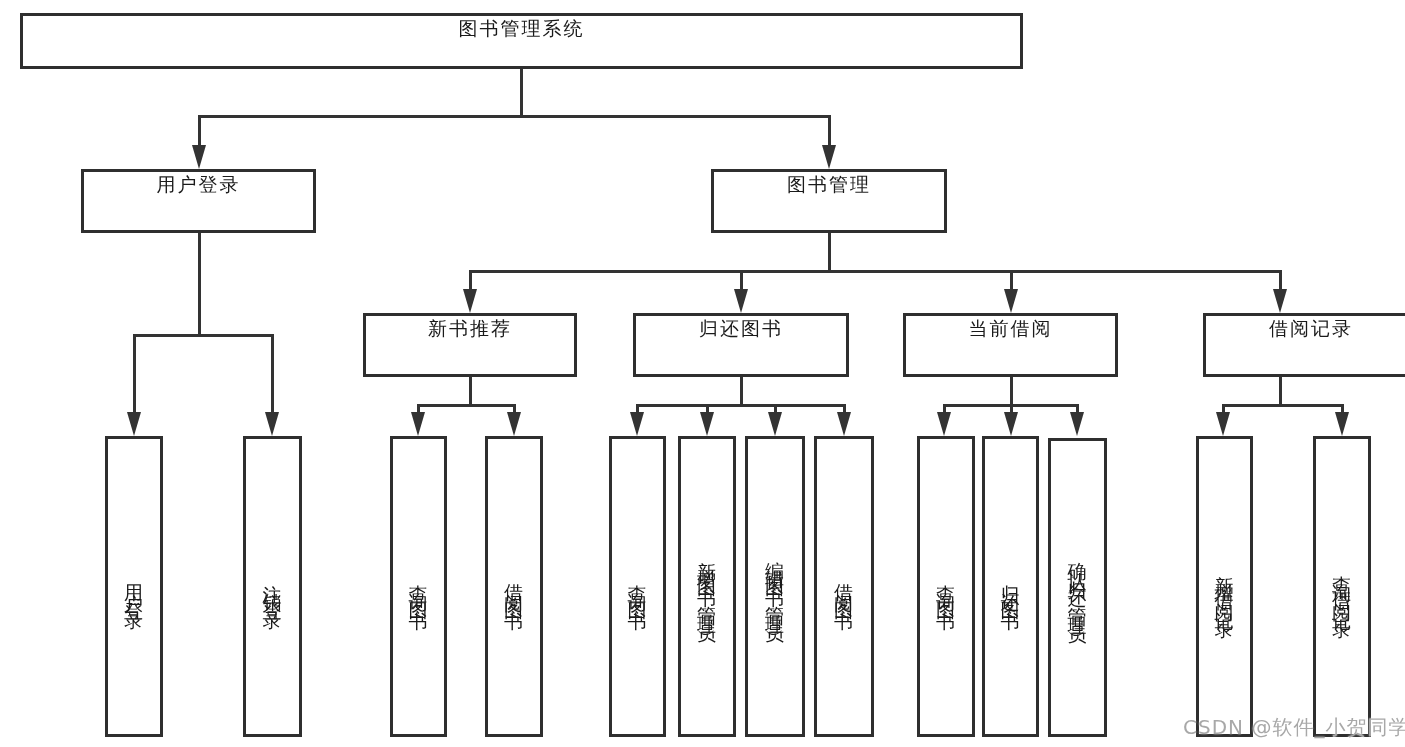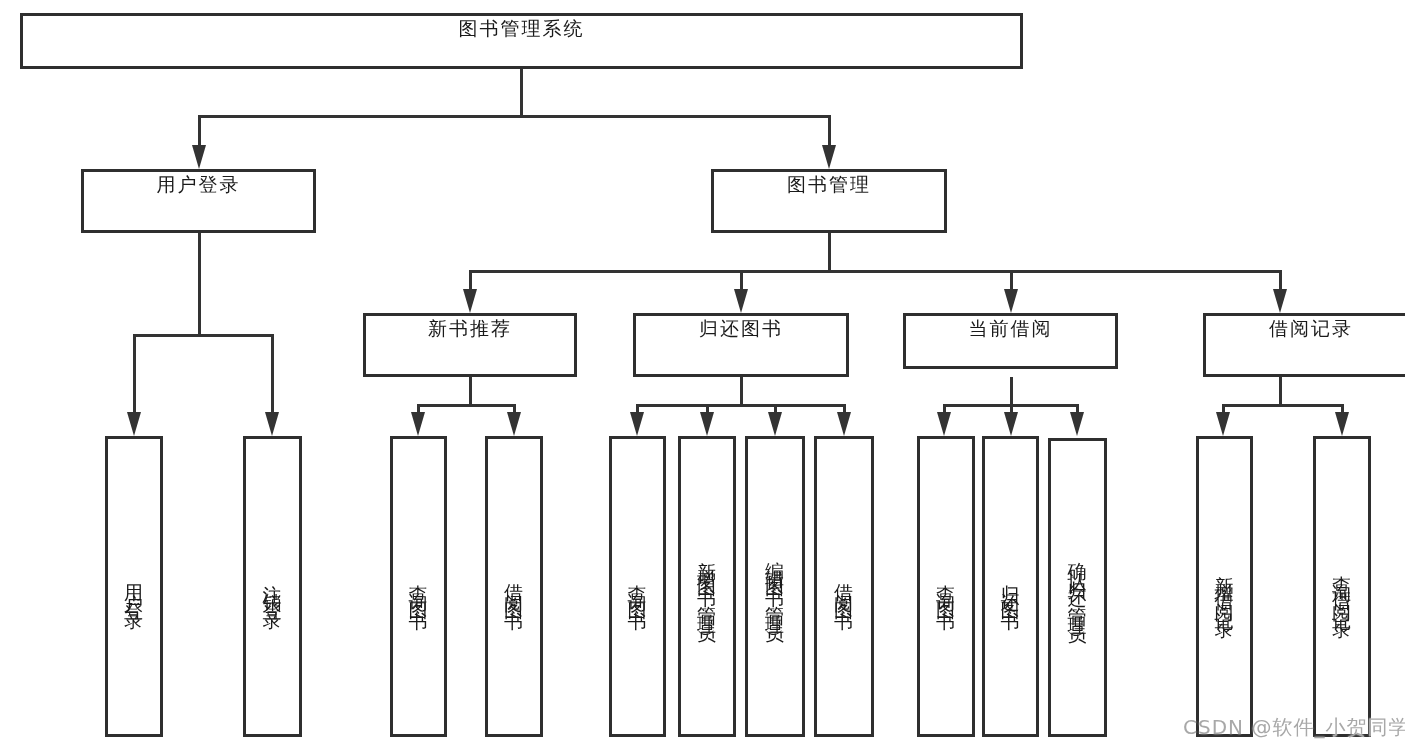--- a/index.html
+++ b/index.html
@@ -76,21 +76,21 @@
   <div class="ahead" style="left:1004px; top:289px;"></div>
   <div class="vline" style="left:1278.5px; top:270px; height:21px;"></div>
   <div class="ahead" style="left:1273px; top:289px;"></div>
 
   <div class="hbox" style="left:363px; top:313px; width:214px; height:64px;">
     <span>新书推荐</span>
   </div>
   <div class="hbox" style="left:633px; top:313px; width:216px; height:64px;">
     <span>归还图书</span>
   </div>
-  <div class="hbox" style="left:903px; top:313px; width:215px; height:56px;">
+  <div class="hbox" style="left:903px; top:313px; width:215px; height:64px;">
     <span>当前借阅</span>
   </div>
   <div class="hbox" style="left:1172px; top:313px; width:216px; height:64px;margin-left:31px;">
     <span>借阅记录</span>
   </div>
 
   <div class="vline" style="left:468.5px; top:377px; height:30px;"></div>
   <div class="hline" style="left:416.5px; top:404px; width:99px;"></div>
   <div class="vline" style="left:416.5px; top:404px; height:10px;"></div>
   <div class="ahead" style="left:411px; top:412px;"></div>

